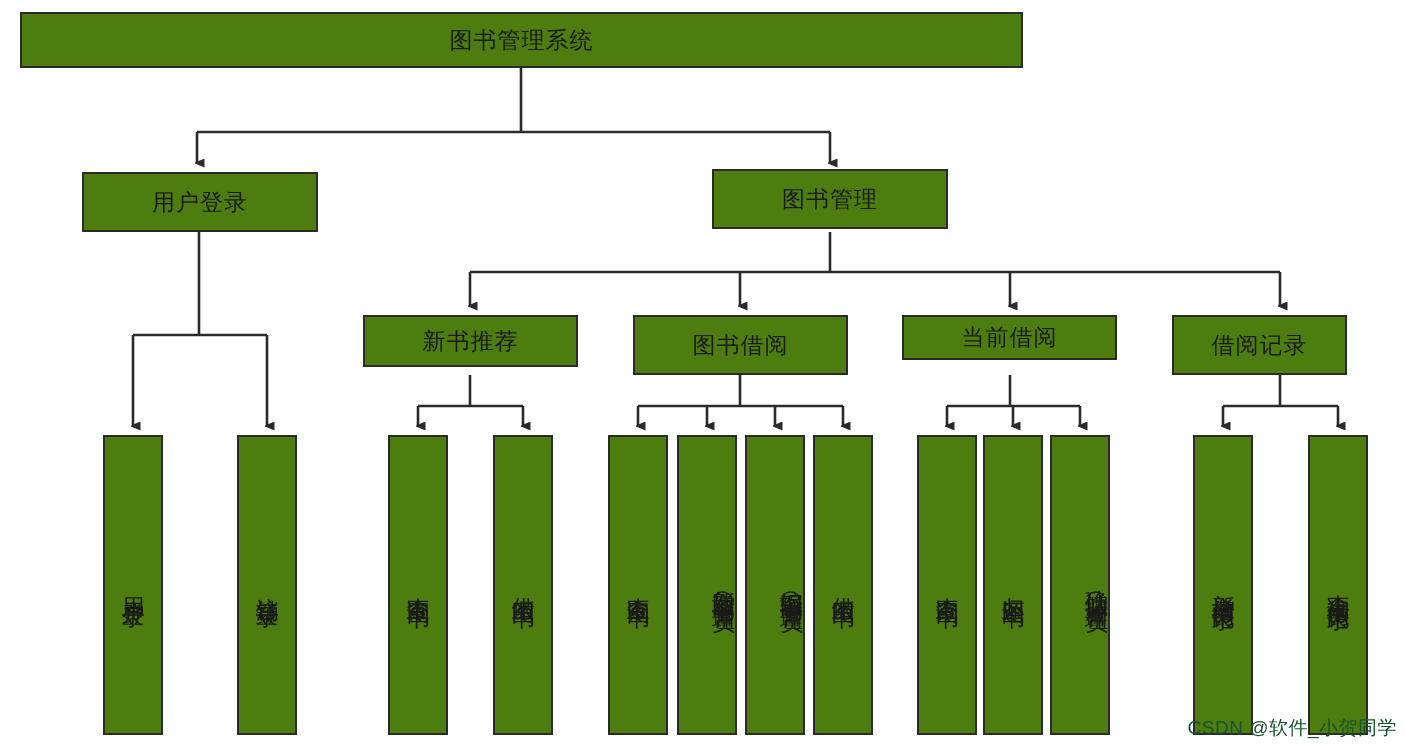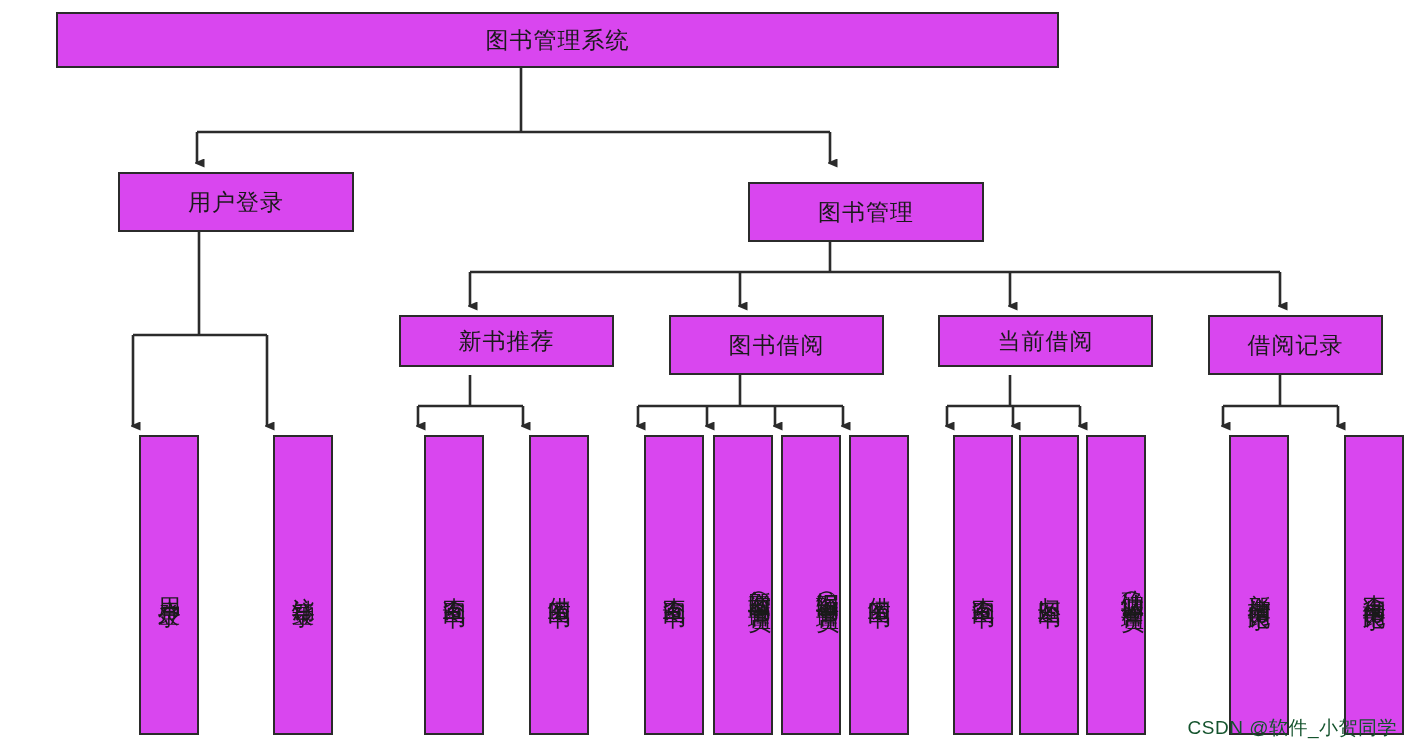--- a/index.html
+++ b/index.html
@@ -22,26 +22,25 @@
     left: 0;
     top: 0;
     width: 1405px;
     height: 747px;
     pointer-events: none;
   }
   .node {
     position: absolute;
     box-sizing: border-box;
     border: 2.5px solid #2b2b2b;
-    background: #d946ef;
+    background: #4d7c0f;
     display: flex;
     align-items: center;
     justify-content: center;
     color: #1a1a1a;
-    margin-left: 36px;
   }
   .node.h {
     font-size: 23px;
     letter-spacing: 1px;
   }
   .node.leaf {
     writing-mode: vertical-rl;
     text-orientation: upright;
     font-size: 23px;
     letter-spacing: 3px;
@@ -121,25 +120,25 @@
       <path d="M1280,375 L1280,406"></path>
       <path d="M1223,406 L1338,406"></path>
       <path d="M1223,406 L1223,426" marker-end="url(#arrow)"></path>
       <path d="M1338,406 L1338,426" marker-end="url(#arrow)"></path>
     </g>
   </svg>
 
   <div class="node h" style="left:20px; top:12px; width:1003px; height:56px;">图书管理系统</div>
 
   <div class="node h" style="left:82px; top:172px; width:236px; height:60px;">用户登录</div>
-  <div class="node h" style="left:712px; top:182px; width:236px; height:60px;">图书管理</div>
+  <div class="node h" style="left:712px; top:169px; width:236px; height:60px;">图书管理</div>
 
   <div class="node h" style="left:363px; top:315px; width:215px; height:52px;">新书推荐</div>
   <div class="node h" style="left:633px; top:315px; width:215px; height:60px;">图书借阅</div>
-  <div class="node h" style="left:902px; top:315px; width:215px; height:52px;">当前借阅</div>
+  <div class="node h" style="left:902px; top:315px; width:215px; height:45px;">当前借阅</div>
   <div class="node h" style="left:1172px; top:315px; width:175px; height:60px;">借阅记录</div>
 
   <div class="node leaf" style="left:103px; top:435px; width:60px; height:300px;">
     <span class="vtext">用户登录</span>
   </div>
   <div class="node leaf" style="left:237px; top:435px; width:60px; height:300px;">
     <span class="vtext">注销登录</span>
   </div>
 
   <div class="node leaf" style="left:388px; top:435px; width:60px; height:300px;">

